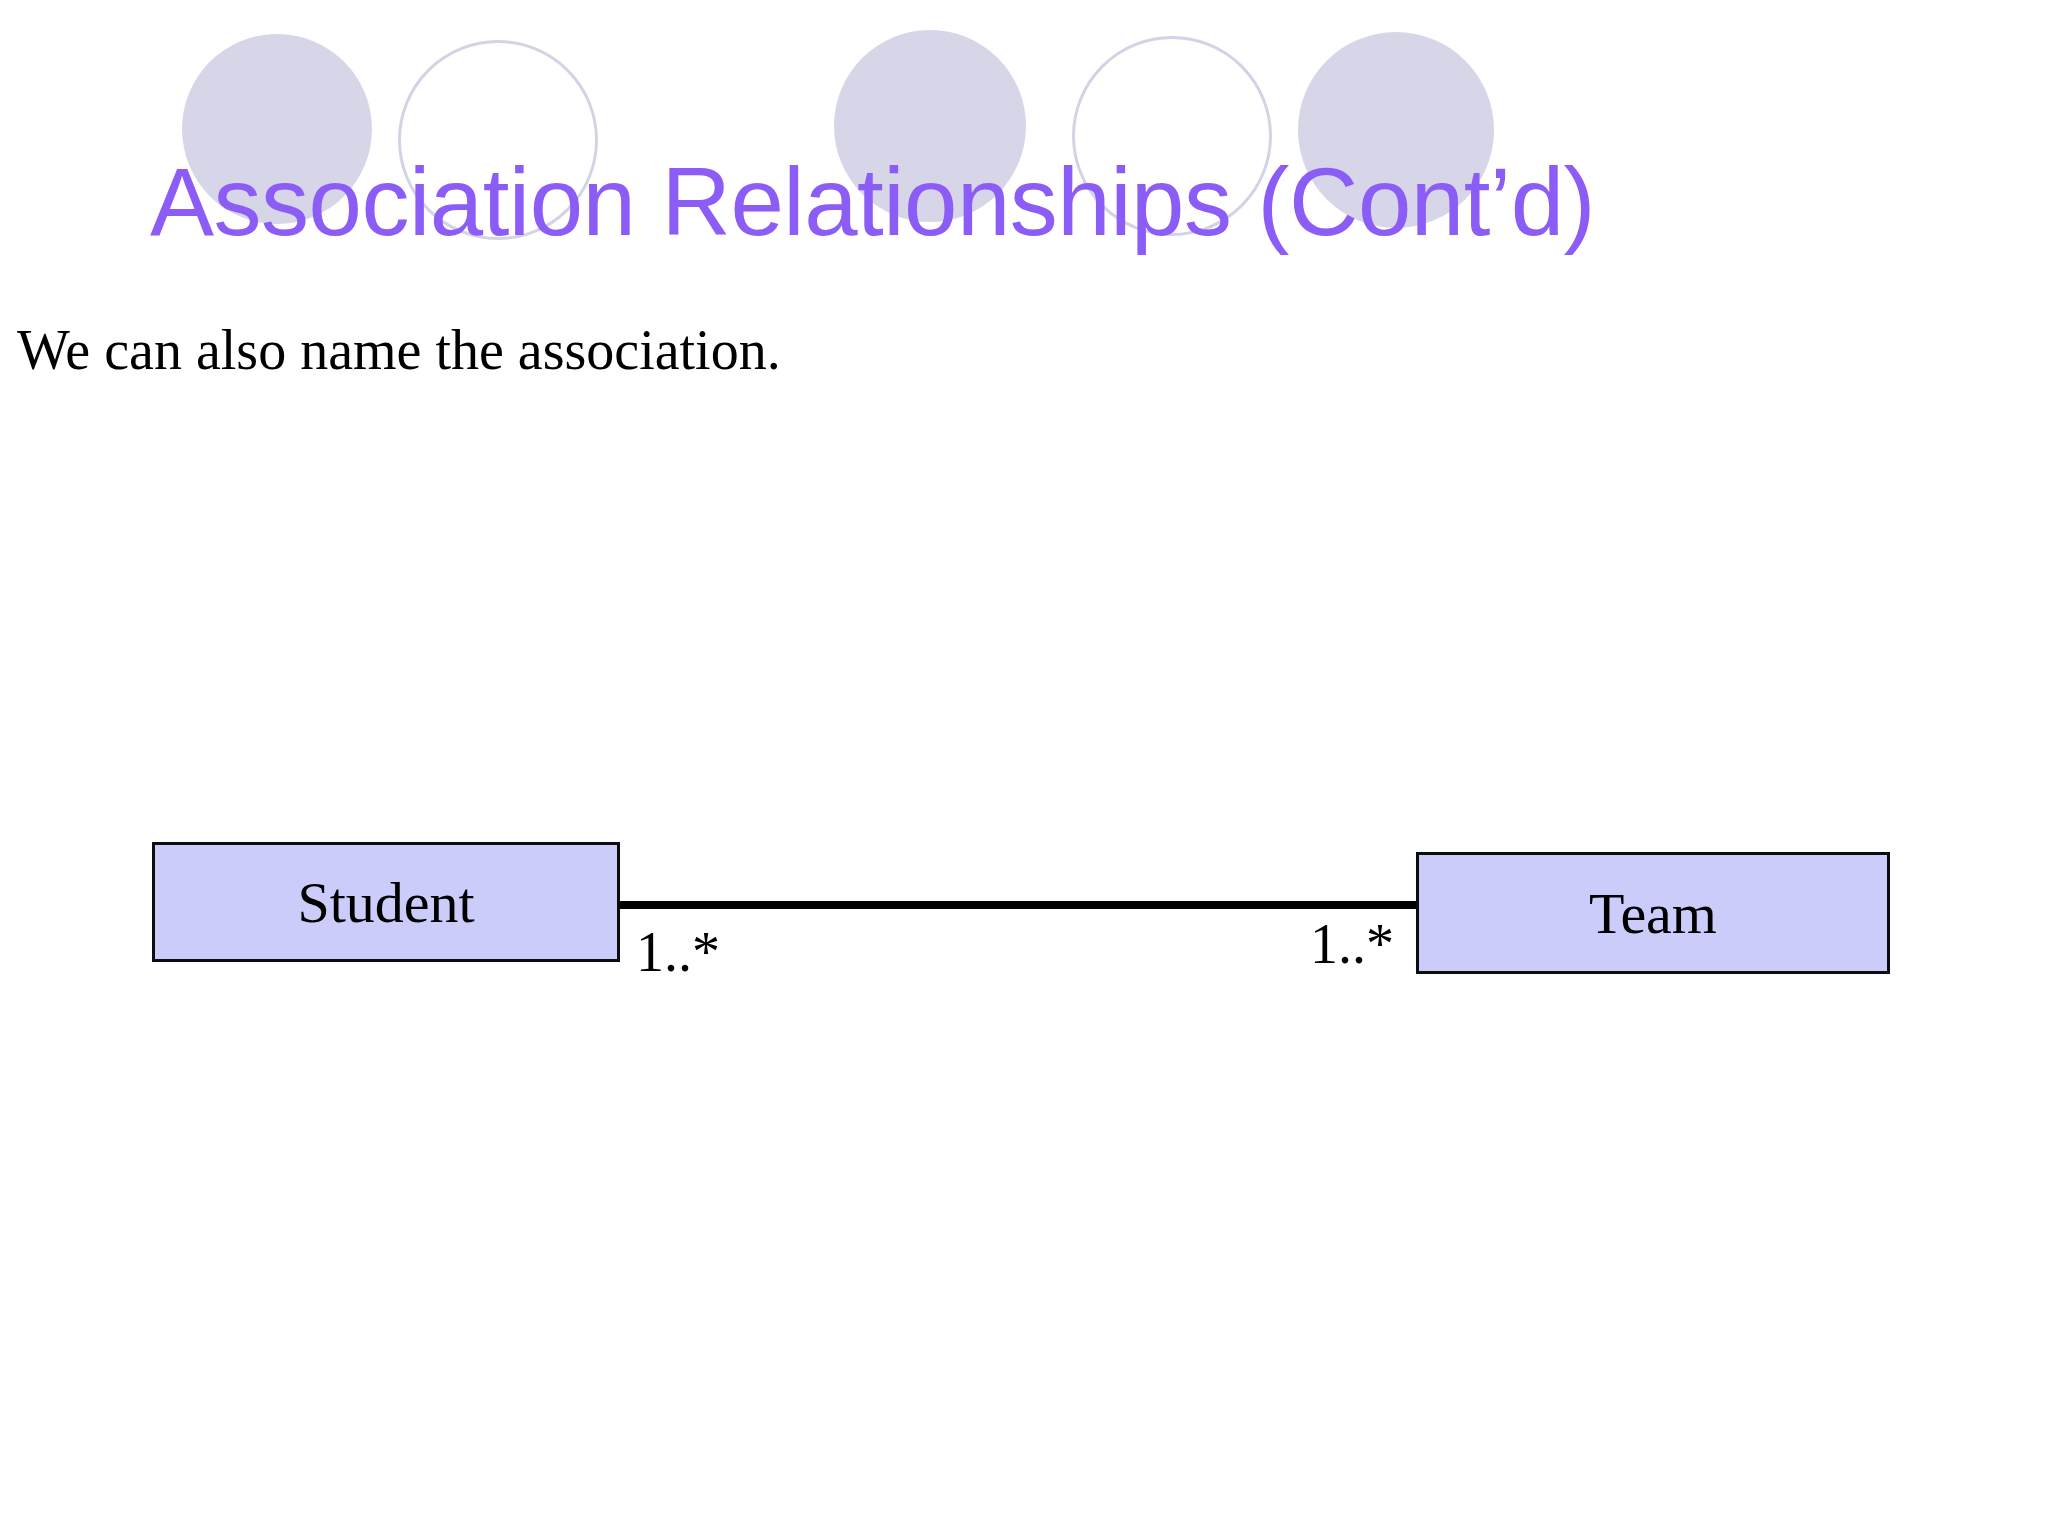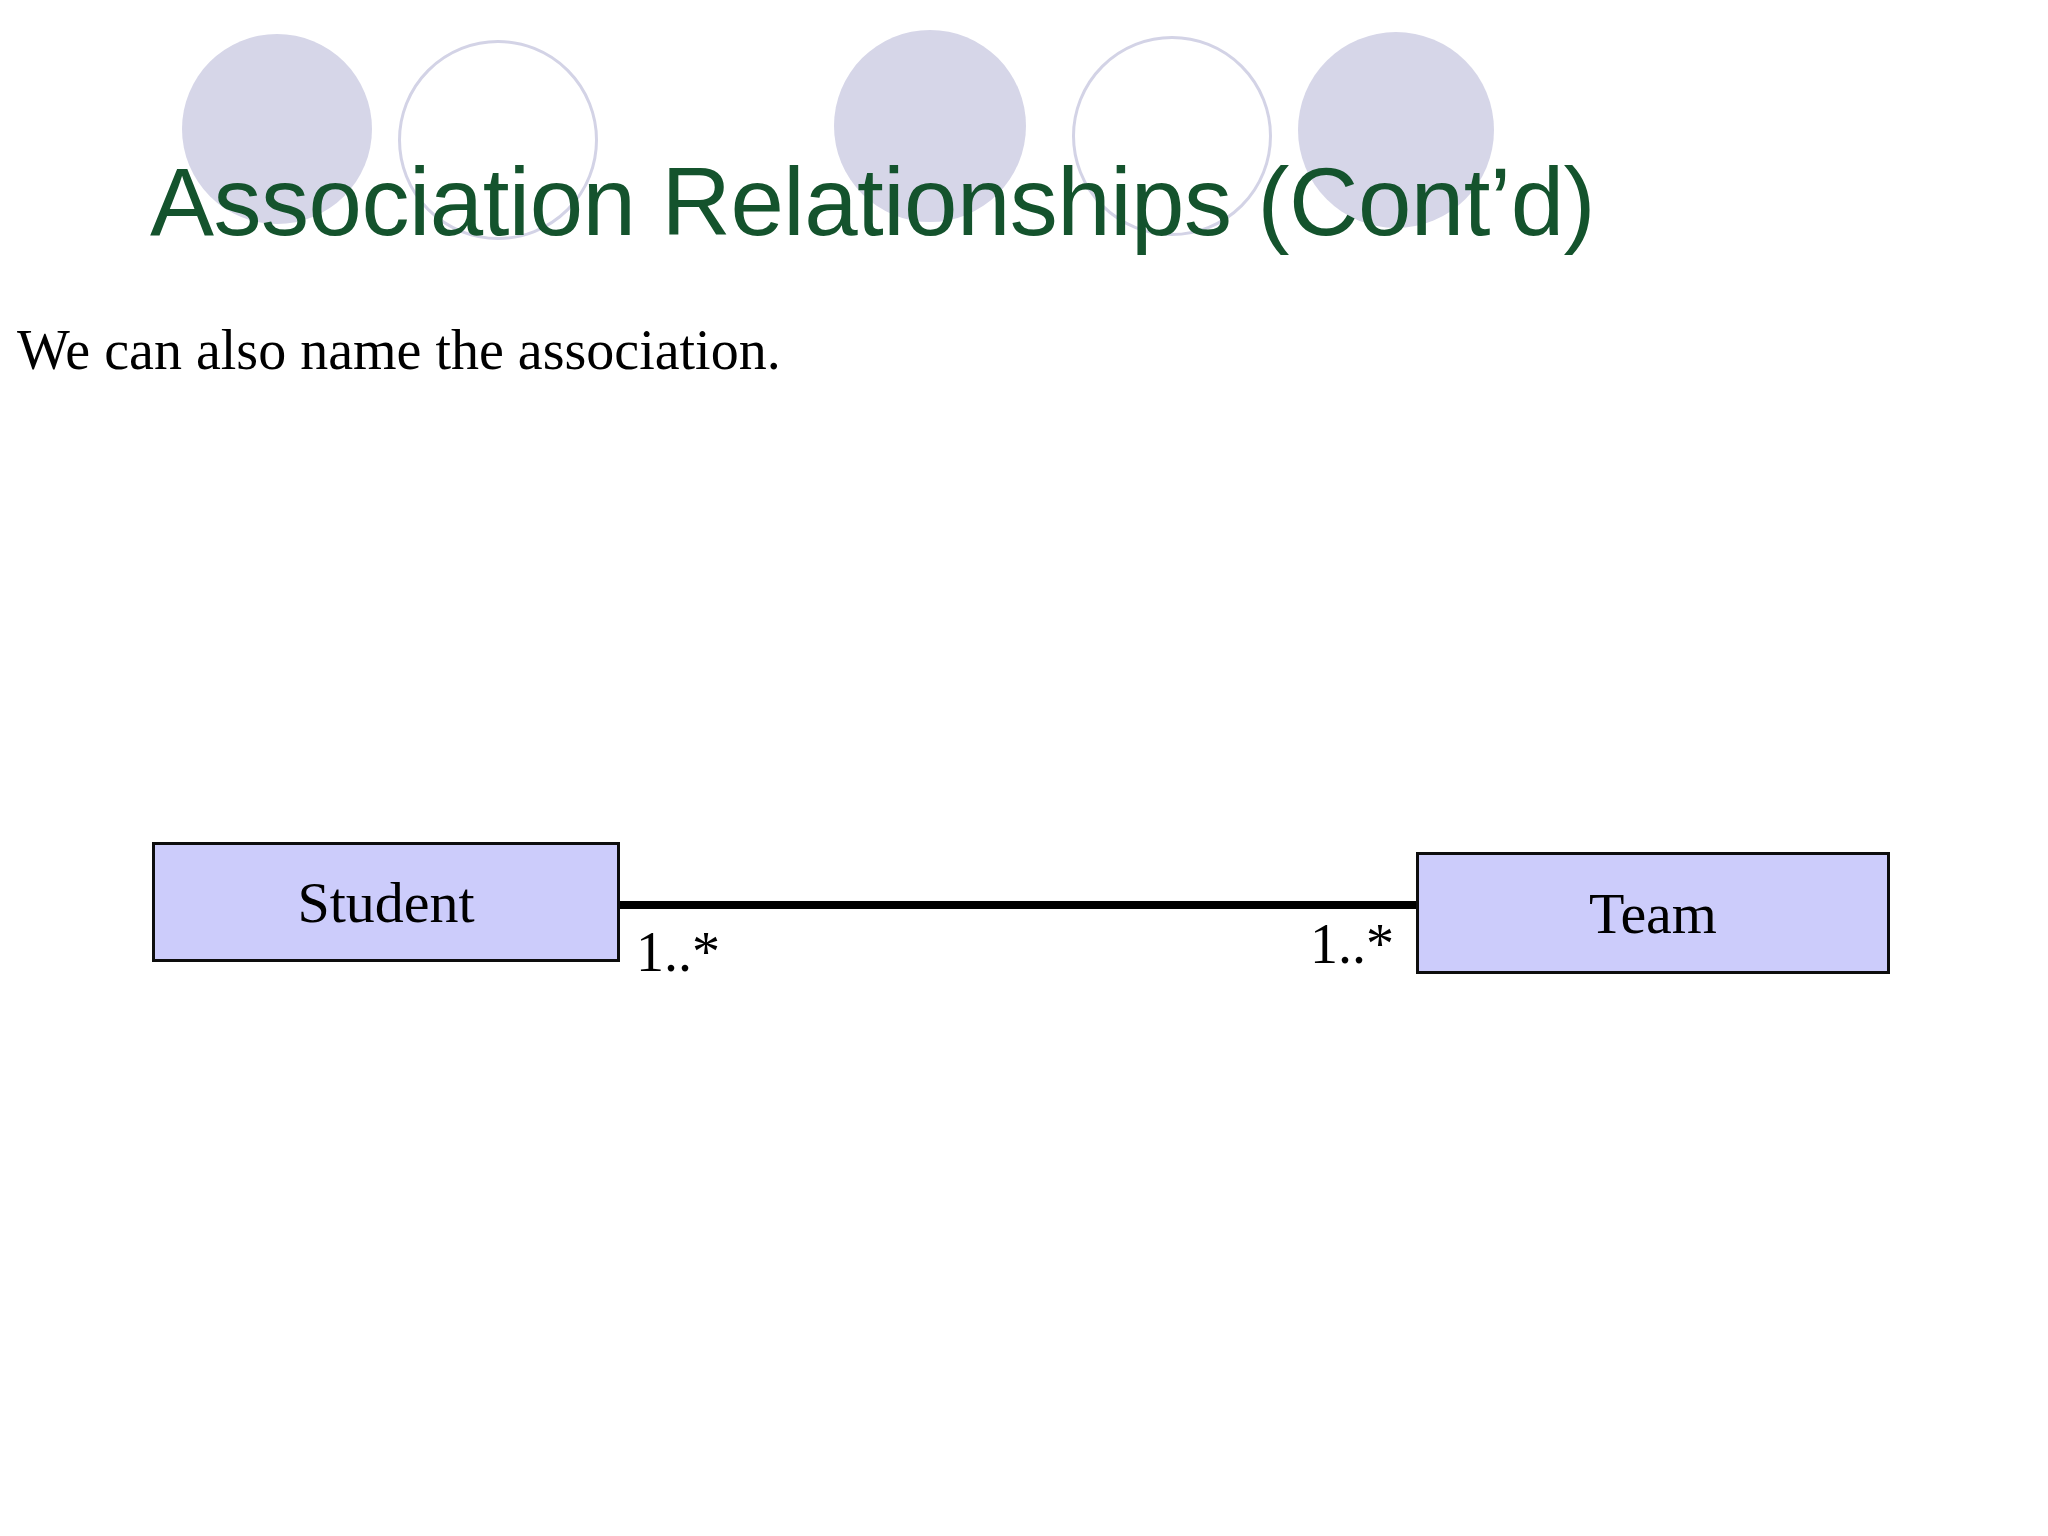--- a/index.html
+++ b/index.html
@@ -41,21 +41,21 @@
   
   #slide-title {
     position: absolute;
     left: 150px;
     top: 88px;
     width: 1800px;
     font-family: "Liberation Sans", "DejaVu Sans", sans-serif;
     font-size: 96px;
     font-weight: 400;
     line-height: 1.05;
-    color: #14532d;
+    color: #8b5cf6;
     letter-spacing: -0.5px;
     white-space: nowrap;
     z-index: 5;
   }
 
   
   #subtitle {
     position: absolute;
     left: 17px;
     top: 318px;

